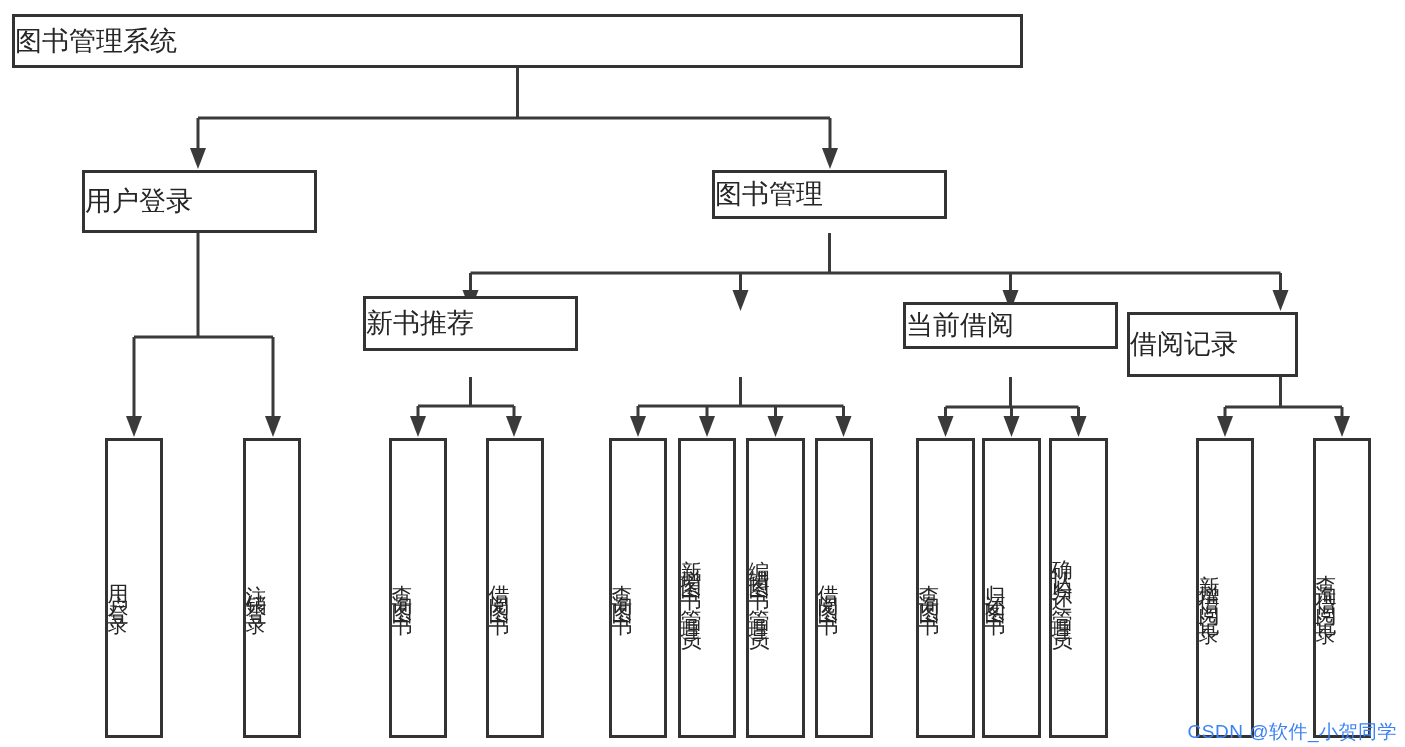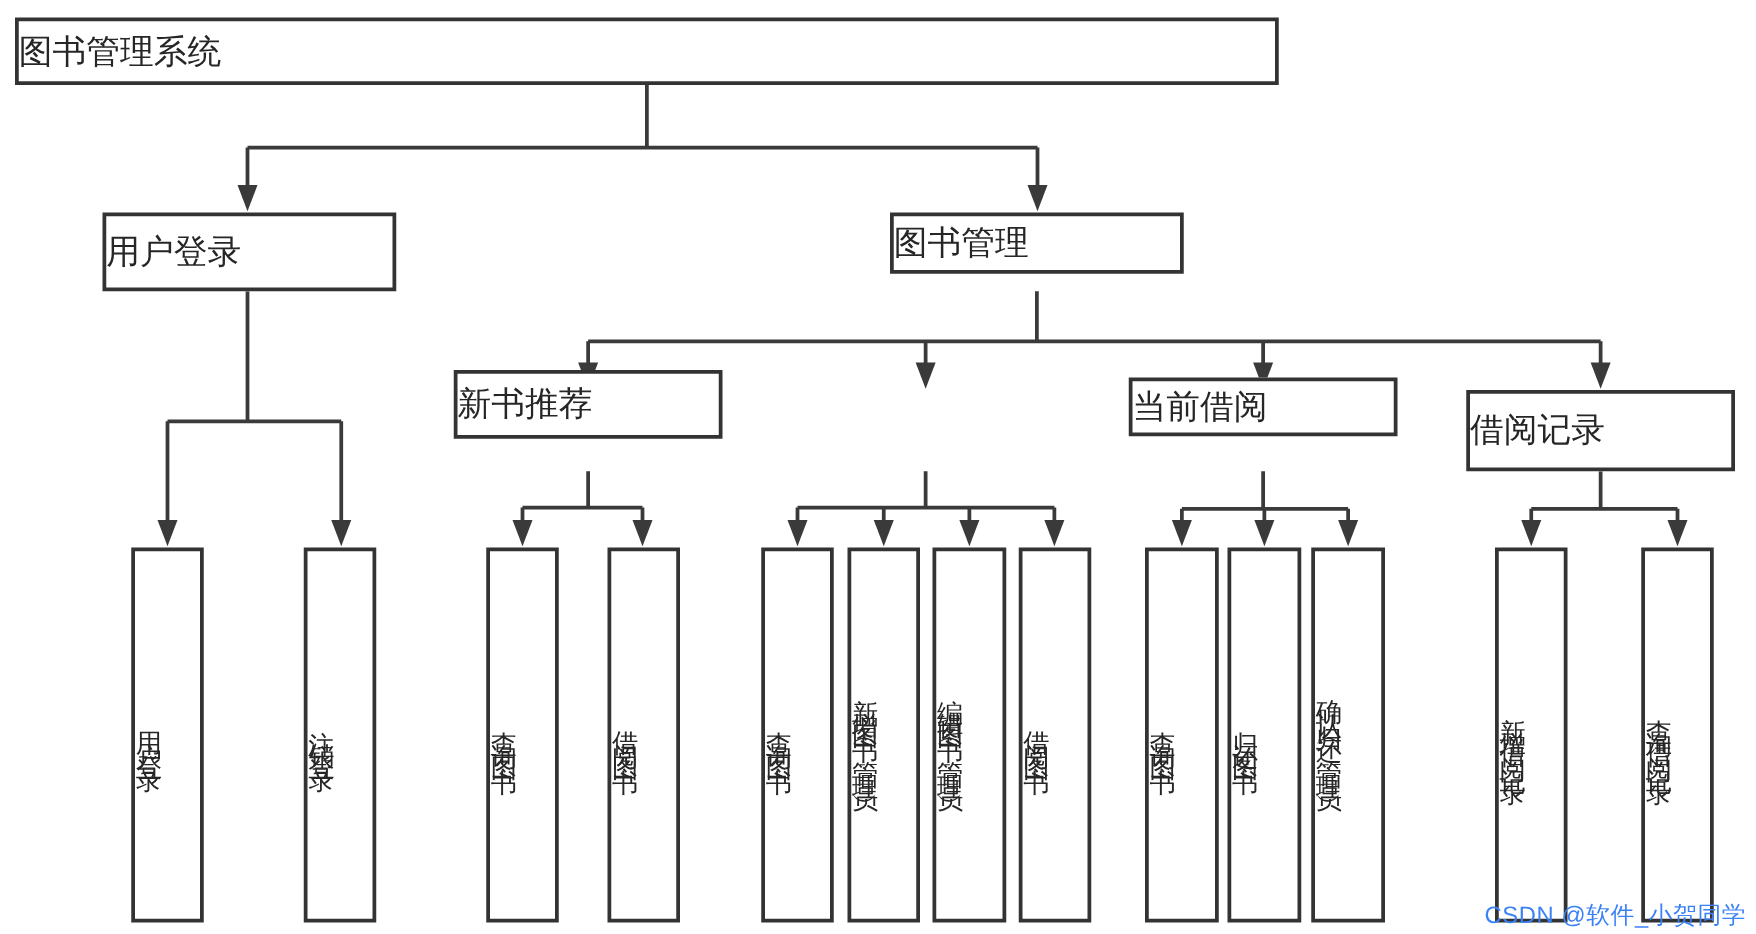--- a/index.html
+++ b/index.html
@@ -99,21 +99,21 @@
   <div class="node h" style="left:712px;top:170px;width:235px;height:49px">
     <span class="lbl">图书管理</span>
   </div>
 
   <div class="node h" style="left:363px;top:296px;width:215px;height:55px">
     <span class="lbl">新书推荐</span>
   </div>
   <div class="node h" style="left:903px;top:302px;width:215px;height:47px">
     <span class="lbl">当前借阅</span>
   </div>
-  <div class="node h" style="left:1173px;top:312px;width:215px;height:65px">
+  <div class="node h" style="left:1127px;top:312px;width:171px;height:65px">
     <span class="lbl">借阅记录</span>
   </div>
 
   <div class="node v" style="left:105px;top:438px;width:58px;height:300px">
     <span class="lbl">用户登录</span>
   </div>
   <div class="node v" style="left:243px;top:438px;width:58px;height:300px">
     <span class="lbl">注销登录</span>
   </div>
   <div class="node v" style="left:389px;top:438px;width:58px;height:300px">

